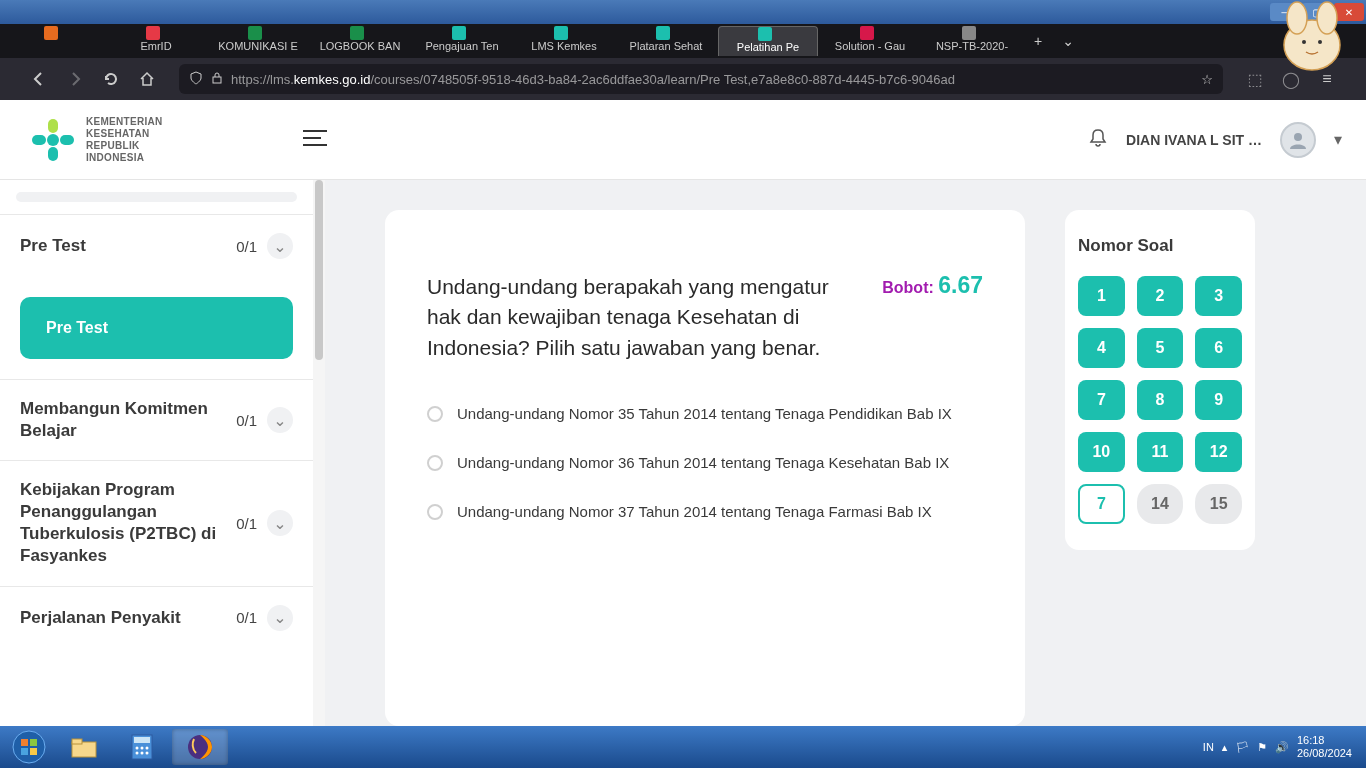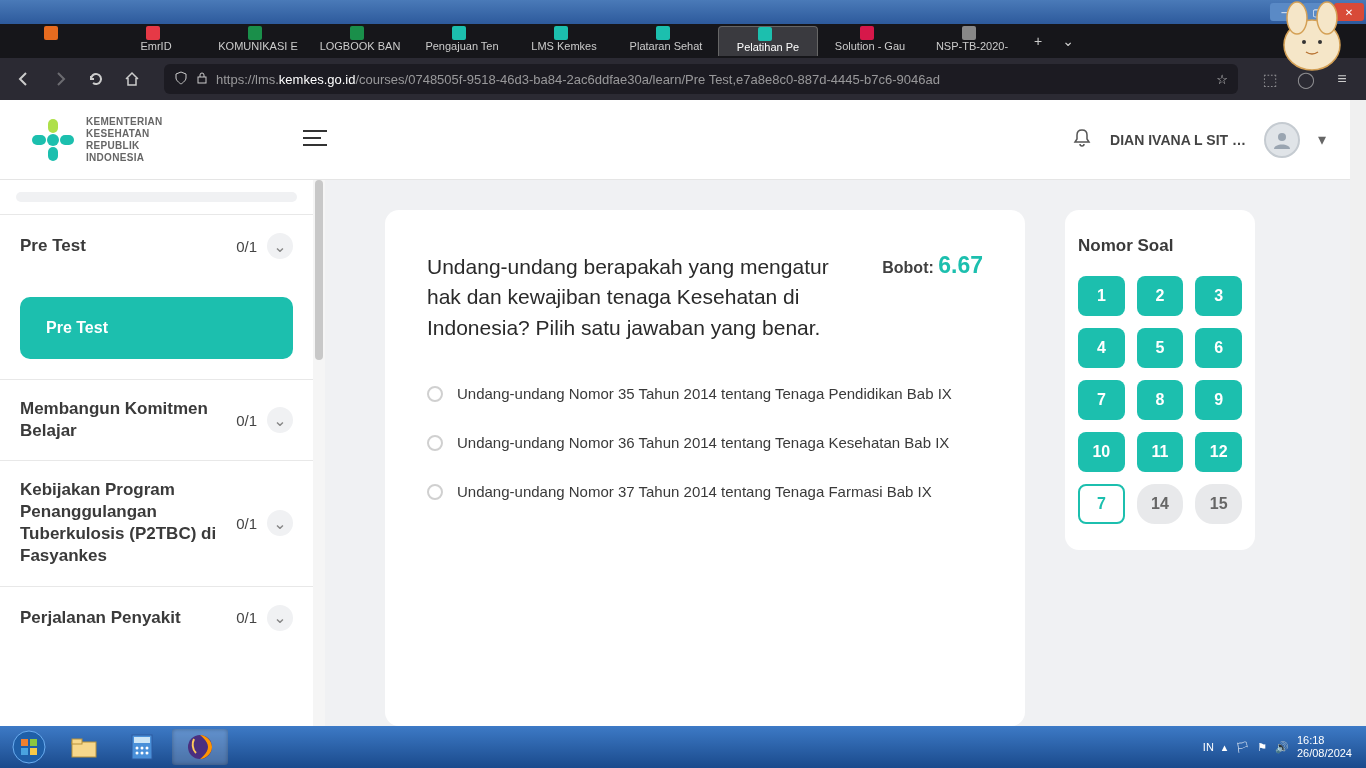--- a/index.html
+++ b/index.html
@@ -12,21 +12,21 @@
 
 
 .browser-tabs { height: 34px; background: #16161a; display: flex; align-items: center; padding: 0 4px; }
 .tab { height: 30px; min-width: 100px; max-width: 130px; display: flex; align-items: center; padding: 0 8px; color: #ccc; font-size: 11px; border-radius: 4px 4px 0 0; margin-right: 2px; overflow: hidden; white-space: nowrap; flex-direction: column; }
 .tab.active { background: #3a3a3f; color: #fff; border: 1px solid #666; border-bottom: none; }
 .tab-icon { width: 14px; height: 14px; margin-right: 6px; flex-shrink: 0; border-radius: 2px; }
 .tab-close { margin-left: 4px; font-size: 12px; }
 .tab-overflow { color: #ccc; padding: 0 10px; font-size: 14px; }
 
 
-.toolbar { height: 42px; background: #2b2a33; display: flex; align-items: center; padding: 0 10px; gap: 8px; }
+.toolbar { height: 42px; background: #2b2a33; display: flex; align-items: center; padding: 0 25px; gap: 8px; }
 .tb-btn { width: 28px; height: 28px; display: flex; align-items: center; justify-content: center; color: #ccc; border-radius: 4px; }
 .addrbar { flex: 1; height: 30px; background: #1c1b22; border-radius: 6px; display: flex; align-items: center; padding: 0 10px; color: #ccc; font-size: 13px; margin: 0 10px; }
 .addrbar .lock { margin-right: 8px; }
 .addrbar .url { flex: 1; overflow: hidden; white-space: nowrap; }
 .addrbar .star { margin-left: 8px; }
 
 
 .app { height: calc(768px - 24px - 34px - 42px - 42px); background: #f0f1f3; display: flex; flex-direction: column; }
 .app-header { height: 80px; background: #fff; border-bottom: 1px solid #e5e5e5; display: flex; align-items: center; padding: 0 24px 0 0; }
 .logo-block { display: flex; align-items: center; padding: 0 30px; gap: 10px; }
@@ -45,23 +45,23 @@
 .sb-title { flex: 1; font-size: 17px; font-weight: 700; color: #3a3a3a; line-height: 1.3; }
 .sb-count { font-size: 15px; color: #444; margin-right: 10px; text-align: right; }
 .sb-chev { width: 26px; height: 26px; border-radius: 50%; background: #f0f1f3; display: flex; align-items: center; justify-content: center; color: #888; }
 .sb-active-pill { margin: 20px; background: #1cbfae; color: #fff; border-radius: 10px; padding: 22px 26px; font-size: 16px; font-weight: 600; }
 
 .gutter { width: 12px; background: #f5f5f5; position: relative; }
 .gutter-thumb { position: absolute; top: 0; left: 2px; width: 8px; height: 180px; background: #c8c8c8; border-radius: 4px; }
 
 .main { flex: 1; padding: 30px 30px 0 60px; display: flex; gap: 40px; overflow: hidden; }
 .qcard { width: 640px; background: #fff; border-radius: 14px; padding: 42px 42px; }
-.qhead { display: flex; gap: 48px; margin-bottom: 40px; }
+.qhead { display: flex; gap: 48px; margin-bottom: 40px; margin-top: 20px; }
 .qtext { flex: 1; font-size: 21px; color: #2a2a2a; line-height: 1.45; }
-.bobot-lbl { font-size: 16px; font-weight: 700; color: #404040; }
+.bobot-lbl { font-size: 16px; font-weight: 700; color: #a21caf; }
 .bobot-val { font-size: 23px; font-weight: 700; color: #1cbfae; }
 .option { display: flex; align-items: flex-start; gap: 14px; margin-bottom: 28px; }
 .radio { width: 16px; height: 16px; border: 2px solid #d0d0d0; border-radius: 50%; margin-top: 3px; flex-shrink: 0; }
 .opt-text { font-size: 15px; color: #3a3a3a; line-height: 1.4; }
 
 .navcard { width: 190px; background: #fff; border-radius: 14px; padding: 26px 13px; height: fit-content; align-self: flex-start; }
 .nav-title { font-size: 17px; font-weight: 700; color: #3a3a3a; margin-bottom: 20px; }
 .nav-grid { display: grid; grid-template-columns: repeat(3, 1fr); gap: 12px; }
 .nav-btn { height: 40px; border-radius: 8px; display: flex; align-items: center; justify-content: center; font-size: 16px; font-weight: 600; }
 .nav-teal { background: #1cbfae; color: #fff; }
@@ -177,21 +177,21 @@
         </svg></span>
     <span class="url"><span style="opacity:.7">https://lms.</span><span style="color:#fff">kemkes.go.id</span><span style="opacity:.7">/courses/0748505f-9518-46d3-ba84-2ac6ddfae30a/learn/Pre Test,e7a8e8c0-887d-4445-b7c6-9046ad</span></span>
     <span class="star">☆</span>
   </div>
   <div class="tb-btn" style="opacity:.6">⬚</div>
   <div class="tb-btn" style="opacity:.6">◯</div>
   <div class="tb-btn">≡</div>
 </div>
 
 <div class="app">
-  <div style="display:flex; height:100%;">
+  <div style="display:flex; height:100%;flex-direction:column;">
     <div style="flex:1; display:flex; flex-direction:column;">
       <div class="app-header">
         <div class="logo-block">
           <svg class="logo-svg" viewBox="0 0 46 46">
             <rect x="18" y="2" width="10" height="14" rx="5" fill="#aee04a"></rect>
             <rect x="2" y="18" width="14" height="10" rx="5" fill="#1cbfae"></rect>
             <rect x="30" y="18" width="14" height="10" rx="5" fill="#1cbfae"></rect>
             <rect x="18" y="30" width="10" height="14" rx="5" fill="#1cbfae"></rect>
             <circle cx="23" cy="23" r="6" fill="#1cbfae"></circle>
           </svg>

